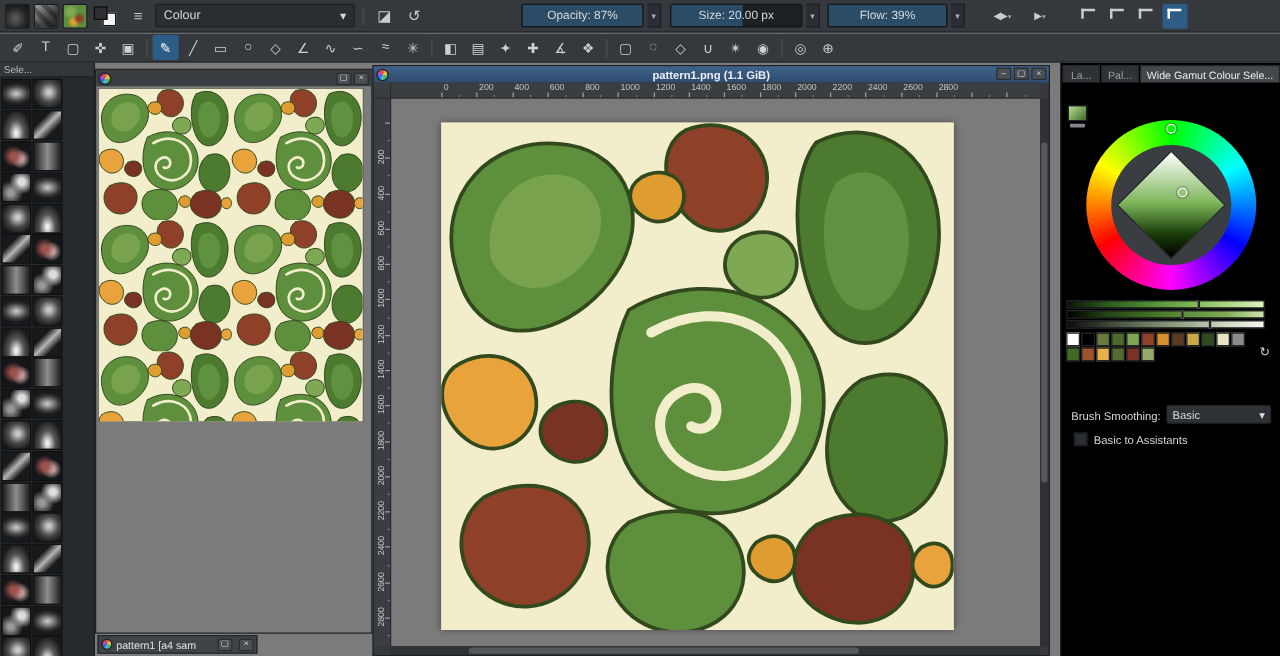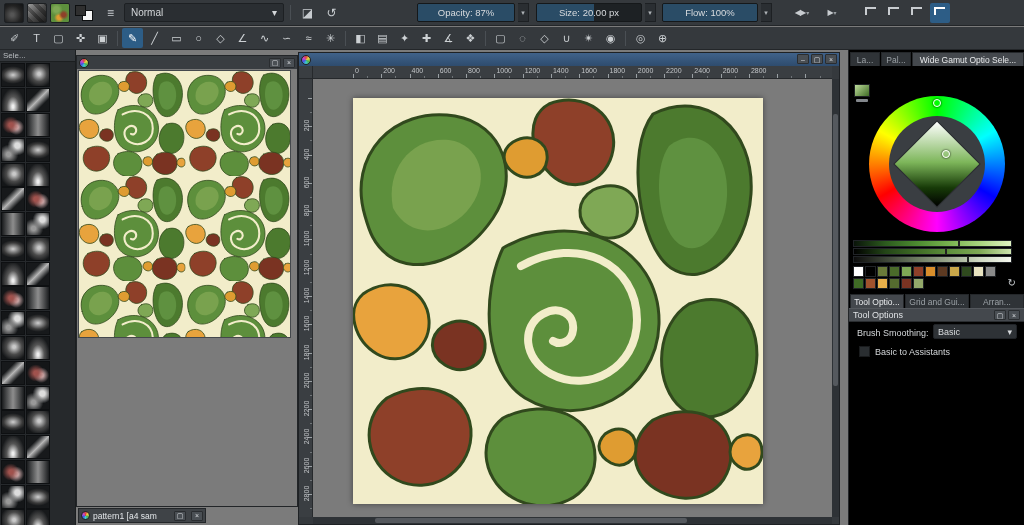--- a/index.html
+++ b/index.html
@@ -144,39 +144,39 @@
   <div class="tb1">
     <button class="ibtn thumb-btn preset-thumb"></button>
     <button class="ibtn thumb-btn grad-thumb"></button>
     <button class="ibtn thumb-btn pat-thumb"></button>
     <div class="fgbg">
         <div class="fg"></div>
         <div class="bg"></div>
       </div>
     <button class="ibtn">≡</button>
     <div class="combo">
-      <span>Normal</span>
+      <span>Colour</span>
       <span>▾</span>
     </div>
     <div class="sep"></div>
     <button class="ibtn">◪</button>
     <button class="ibtn">↺</button>
     <div class="slider" style="width:98px;margin-left:72px;">
       <div class="fill" id="opfill" style="width: 100%;"></div>
       <span>Opacity: 87%</span>
     </div>
     <button class="mini">▾</button>
     <div class="slider" style="width:106px;margin-left:4px;">
       <div class="fill" id="szfill" style="width: 55%;"></div>
       <span>Size: 20.00 px</span>
     </div>
     <button class="mini">▾</button>
     <div class="slider" style="width:96px;margin-left:3px;">
       <div class="fill" id="flfill" style="width: 100%;"></div>
-      <span>Flow: 100%</span>
+      <span>Flow: 39%</span>
     </div>
     <button class="mini">▾</button>
     <button class="ibtn mirror" style="margin-left:12px;width:30px;">
         <span class="tri">◀▶</span>
         <span class="dd">▾</span>
       </button>
     <button class="ibtn mirror" style="width:24px;">
         <span class="tri">▶</span>
         <span class="dd">▾</span>
       </button>
@@ -297,20 +297,21 @@
 
     <div class="minbar">
       <div class="klogo" style="width:9px;height:9px;"></div>
       <div class="t">pattern1 [a4 sam</div>
       <button class="winbtn">▢</button>
       <button class="winbtn">×</button>
     </div>
 
     <div class="mwin">
       <div class="tbar">
+        <div class="title">pattern1.png (1.1 GiB)</div>
         <div class="klogo" style="position:relative;z-index:1;"></div>
         <div class="btns">
           <button class="winbtn">–</button>
           <button class="winbtn">▢</button>
           <button class="winbtn">×</button>
         </div>
       </div>
       <div class="rcorner"></div>
       <div class="hruler" id="hruler">
           <div class="tick" style="left: 40px;"></div>
@@ -421,21 +422,21 @@
         </div>
       <div class="hsb">
           <div class="th"></div>
         </div>
     </div>
 
     <div class="rdock">
       <div class="rtabs" style="top:2px;">
         <div class="rtab" style="width:30px;">La...</div>
         <div class="rtab" style="width:30px;">Pal...</div>
-        <div class="rtab active" style="flex:1;">Wide Gamut Optio Sele...</div>
+        <div class="rtab active" style="flex:1;">Wide Gamut Colour Sele...</div>
       </div>
       <div class="shade-swatch" style="top:34px;"></div>
       <div class="shade-handle" style="top:49px;"></div>
 
       <div class="ring" style="left:20px;top:46px;width:136px;height:136px;"></div>
       <div class="hole" style="left:40px;top:66px;width:96px;height:96px;"></div>
       <div class="diamond" style="left:57px;top:83px;"></div>
       <div class="seldot" style="left:84px;top:49px;"></div>
       <div class="seldot" style="left:93px;top:100px;"></div>
 
@@ -466,31 +467,20 @@
       <div class="swrow" id="swrow2" style="top:228px;">
           <div class="sw" style="background: rgb(63, 107, 37);"></div>
           <div class="sw" style="background: rgb(160, 82, 45);"></div>
           <div class="sw" style="background: rgb(232, 176, 75);"></div>
           <div class="sw" style="background: rgb(85, 107, 47);"></div>
           <div class="sw" style="background: rgb(122, 51, 34);"></div>
           <div class="sw" style="background: rgb(147, 168, 106);"></div>
         </div>
       <button class="refresh" style="top:228px;">↻</button>
 
-      <div class="rtabs" style="top:244px;">
-        <div class="rtab active" style="width:54px;">Tool Optio...</div>
-        <div class="rtab" style="width:64px;">Grid and Gui...</div>
-        <div class="rtab" style="flex:1;">Arran...</div>
-      </div>
-      <div class="dhdr" style="top:258px;">
-        <span>Tool Options</span>
-        <div class="sp"></div>
-        <button class="winbtn">▢</button>
-        <button class="winbtn">×</button>
-      </div>
       <div class="optlabel" style="left:8px;top:278px;">Brush Smoothing:</div>
       <div class="select" style="left:84px;top:274px;width:84px;">
         <span>Basic</span>
         <span>▾</span>
       </div>
       <div class="chk" style="left:10px;top:296px;"></div>
       <div class="optlabel" style="left:26px;top:297px;">Basic to Assistants</div>
     </div>
   </div>
 </div>

